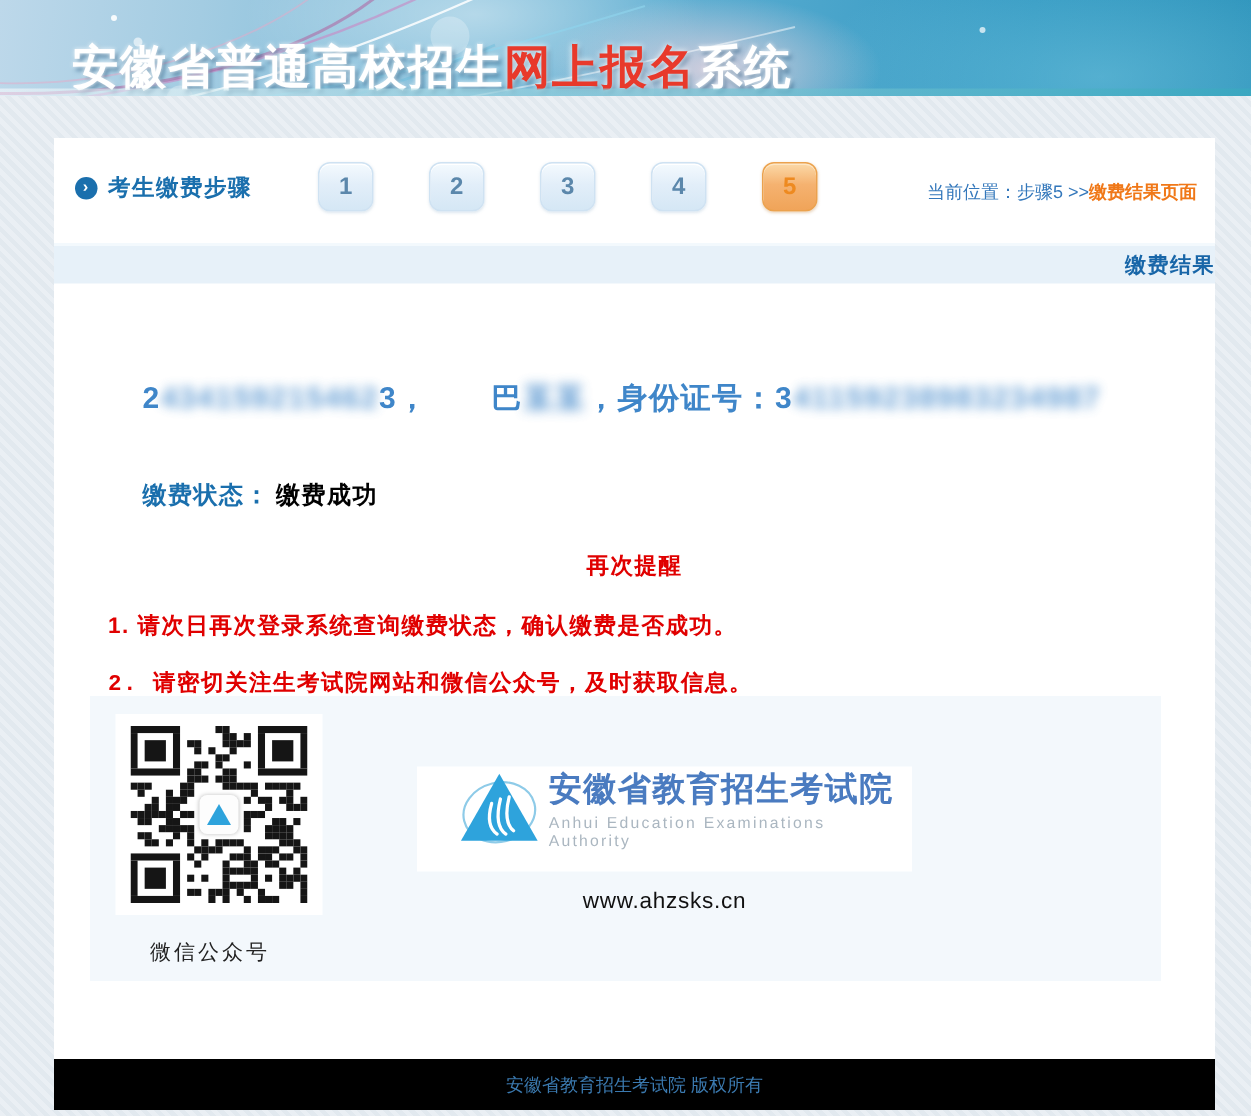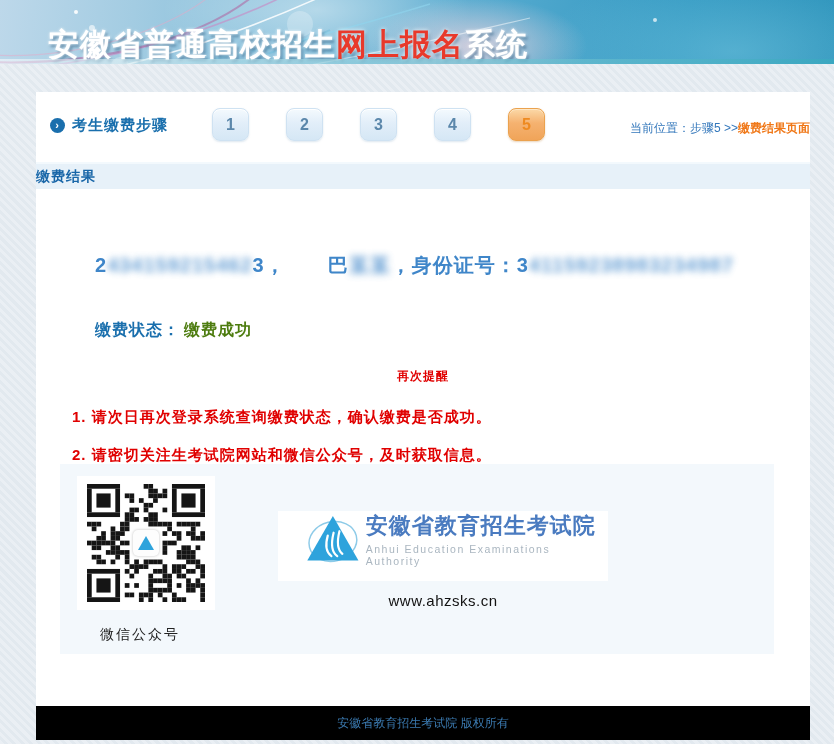--- a/index.html
+++ b/index.html
@@ -53,50 +53,50 @@
     background:linear-gradient(#f4fafe 0%,#e2eef9 45%,#d5e7f5 100%);
     color:#5b87ab; font-size:16px; font-weight:bold; text-align:center; line-height:31px;
     box-shadow:inset 0 1px 0 #fff, 0 1px 2px rgba(120,160,190,.25);
   }
   .step-btn.active{
     border:1px solid #eba24e;
     background:linear-gradient(#fbd9a8 0%,#f5b270 45%,#f0a459 100%);
     color:#ee8a20;
     box-shadow:inset 0 1px 0 #fde7c6, 0 1px 2px rgba(190,130,60,.35);
   }
-  .location{ position:absolute; right:0; top:28px; font-size:12px; white-space:nowrap; }
+  .location{ position:absolute; right:12px; top:28px; font-size:12px; white-space:nowrap; }
   .location .pre{ color:#3377bb; }
   .location .cur{ color:#f07818; font-weight:bold; }
 
   
   .section-bar{
     position:absolute; left:0; top:70px; width:774px; height:27px;
     background:#e7f1f9; border-top:2px solid #f3f9fd;
-    text-align:left; line-height:25px; color:#1866a8; font-size:14px; font-weight:bold; letter-spacing:1px;
+    text-align:right; line-height:25px; color:#1866a8; font-size:14px; font-weight:bold; letter-spacing:1px;
   }
 
   
   .candidate{
     position:absolute; left:59px; top:160px; font-size:20px; font-weight:bold;
     color:#3f86c9; letter-spacing:1px; white-space:nowrap;
   }
   .blurred{ filter:blur(3.5px); opacity:.8; }
   .candidate .name{ margin-left:42px; }
 
   
   .status{ position:absolute; left:59px; top:228px; font-size:16px; font-weight:bold; letter-spacing:1px; }
   .status .lbl{ color:#1a6fad; }
-  .status .val{ color:#4d7c0f; margin-left:4px; }
+  .status .val{ color:#000000; margin-left:4px; }
 
   
   .remind-title{ position:absolute; left:0; top:276px; width:774px; text-align:center;
-    color:#e00000; font-size:12px; font-weight:bold; letter-spacing:1px; }
+    color:#e00000; font-size:15px; font-weight:bold; letter-spacing:1px; }
   .remind-item{ position:absolute; left:36px; color:#e00000; font-size:15px; font-weight:bold; letter-spacing:1px; }
   .remind-item.i1{ top:316px; }
-  .remind-item.i2{ top:354px; }
+  .remind-item.i2{ top:354px;font-family:Liberation Mono, monospace; }
 
   
   .panel{ position:absolute; left:24px; top:372px; width:714px; height:190px; background:#f3f8fc; }
   .qr-box{ position:absolute; left:17px; top:12px; width:138px; height:134px; background:#ffffff; }
   .qr-box svg{ position:absolute; left:10px; top:8px; }
   .qr-logo{
     position:absolute; left:56px; top:54px; width:26px; height:26px; background:#fdfdfd;
     border-radius:5px; box-shadow:0 0 3px rgba(0,0,0,.25); display:flex; align-items:center; justify-content:center;
   }
   .qr-logo .tri{ width:0; height:0; border-left:8px solid transparent; border-right:8px solid transparent; border-bottom:14px solid #2ea3dc; }

